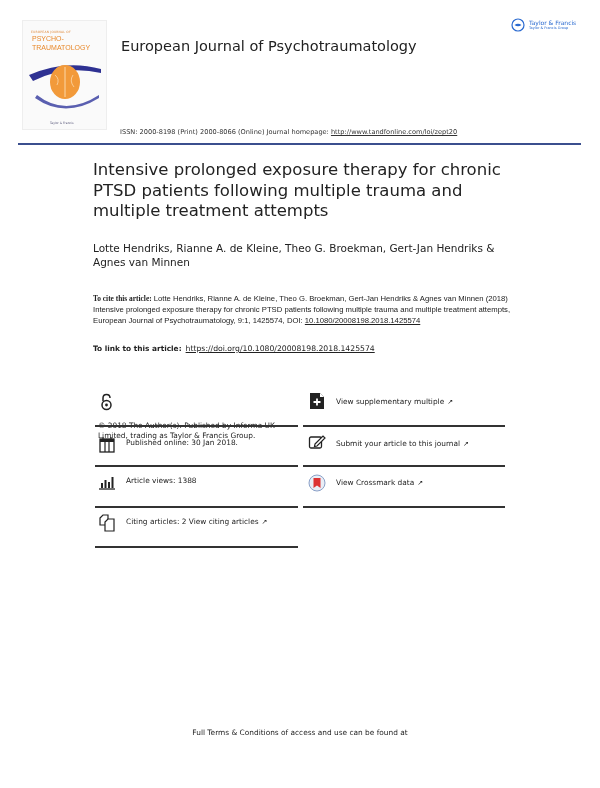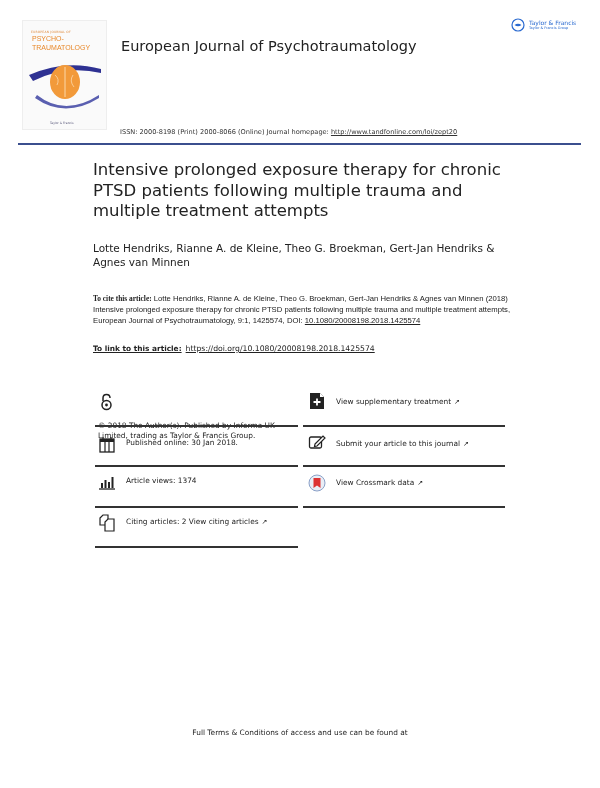--- a/index.html
+++ b/index.html
@@ -18,21 +18,21 @@
   .issn { left:120px; top:128px; font-size:6.6px; color:#333; }
   .issn a { color:#333; text-decoration:underline; }
   .header-rule { left:18px; top:143px; width:563px; height:2px; background:#3b4f8e; }
   
   .title { left:93px; top:160px; width:420px; font-size:16.5px; line-height:20.5px; color:#222; }
   .authors { left:93px; top:241px; width:420px; font-size:10.5px; line-height:14px; color:#222; }
   .cite { left:93px; top:293px; width:420px; font-size:7.7px; line-height:11.2px; color:#222; font-family:"Liberation Sans", sans-serif; }
   .cite b { font-family:Liberation Serif, serif; font-weight:bold; font-size:7.4px; }
   .cite a { color:#222; text-decoration:underline; }
   .link { left:93px; top:344px; font-size:7.7px; color:#222; }
-  .link b { font-weight:bold; font-size:7.4px;text-decoration:underline; }
+  .link b { font-weight:bold; font-size:7.4px; }
   .link a { color:#222; text-decoration:underline; margin-left:4px; }
   
   .rule { height:2px; background:#333; }
   .cell { display:flex; align-items:flex-start; gap:10px; font-size:7.4px; color:#222; line-height:9.5px; }
   .ico { width:18px; height:18px; flex:0 0 18px; }
   .ext { font-size:7px; margin-left:3px; }
   .footer { left:0; top:727px; width:600px; text-align:center; font-size:7.4px; line-height:11px; color:#222; }
 </style>
 </head>
 <body>
@@ -102,40 +102,40 @@
 <div class="abs rule" style="left:95px; top:465px; width:203px;"></div>
 
 <div class="abs cell" style="left:98px; top:473px; width:200px;">
   <svg class="ico" viewBox="0 0 18 18">
     <path d="M1 16 H17" stroke="#222" stroke-width="1.3"></path>
     <rect x="3" y="10" width="2" height="5" fill="#222"></rect>
     <rect x="6.5" y="7" width="2" height="8" fill="#222"></rect>
     <rect x="10" y="9" width="2" height="6" fill="#222"></rect>
     <rect x="13.5" y="4" width="2" height="11" fill="#222"></rect>
   </svg>
-  <span style="padding-top:3px;">Article views: 1374</span>
+  <span style="padding-top:3px;">Article views: 1388</span>
 </div>
 <div class="abs rule" style="left:95px; top:506px; width:203px;"></div>
 
 <div class="abs cell" style="left:98px; top:514px; width:200px;">
   <svg class="ico" viewBox="0 0 18 18">
     <path d="M2 4 L5 1 H10 V11 H2 Z" fill="#fff" stroke="#222" stroke-width="1.2"></path>
     <path d="M7 8 L10 5 H16 V17 H7 Z" fill="#fff" stroke="#222" stroke-width="1.2"></path>
   </svg>
   <span style="padding-top:3px;"><span>Citing articles: 2 View citing articles</span><span class="ext">↗</span></span>
 </div>
 <div class="abs rule" style="left:95px; top:546px; width:203px;"></div>
 
 <div class="abs cell" style="left:308px; top:392px; width:210px;">
   <svg class="ico" viewBox="0 0 18 18">
     <path d="M2 1 H12 L16 5 V17 H2 Z" fill="#222"></path>
     <path d="M12 1 V5 H16" fill="#fff"></path>
     <path d="M9 6.5 V13.5 M5.5 10 H12.5" stroke="#fff" stroke-width="1.8"></path>
   </svg>
-  <span style="padding-top:5px;"><span>View supplementary treatment</span><span class="ext">↗</span></span>
+  <span style="padding-top:5px;"><span>View supplementary multiple</span><span class="ext">↗</span></span>
 </div>
 <div class="abs rule" style="left:303px; top:425px; width:202px;"></div>
 
 <div class="abs cell" style="left:308px; top:433px; width:210px;">
   <svg class="ico" viewBox="0 0 18 18">
     <rect x="1.5" y="4" width="12" height="11" rx="1.5" fill="none" stroke="#222" stroke-width="1.3"></rect>
     <path d="M7 11 L15 3 L17 5 L9 13 L6.5 13.5 Z" fill="#fff" stroke="#222" stroke-width="1.2"></path>
   </svg>
   <span style="padding-top:6px;"><span>Submit your article to this journal</span><span class="ext">↗</span></span>
 </div>

